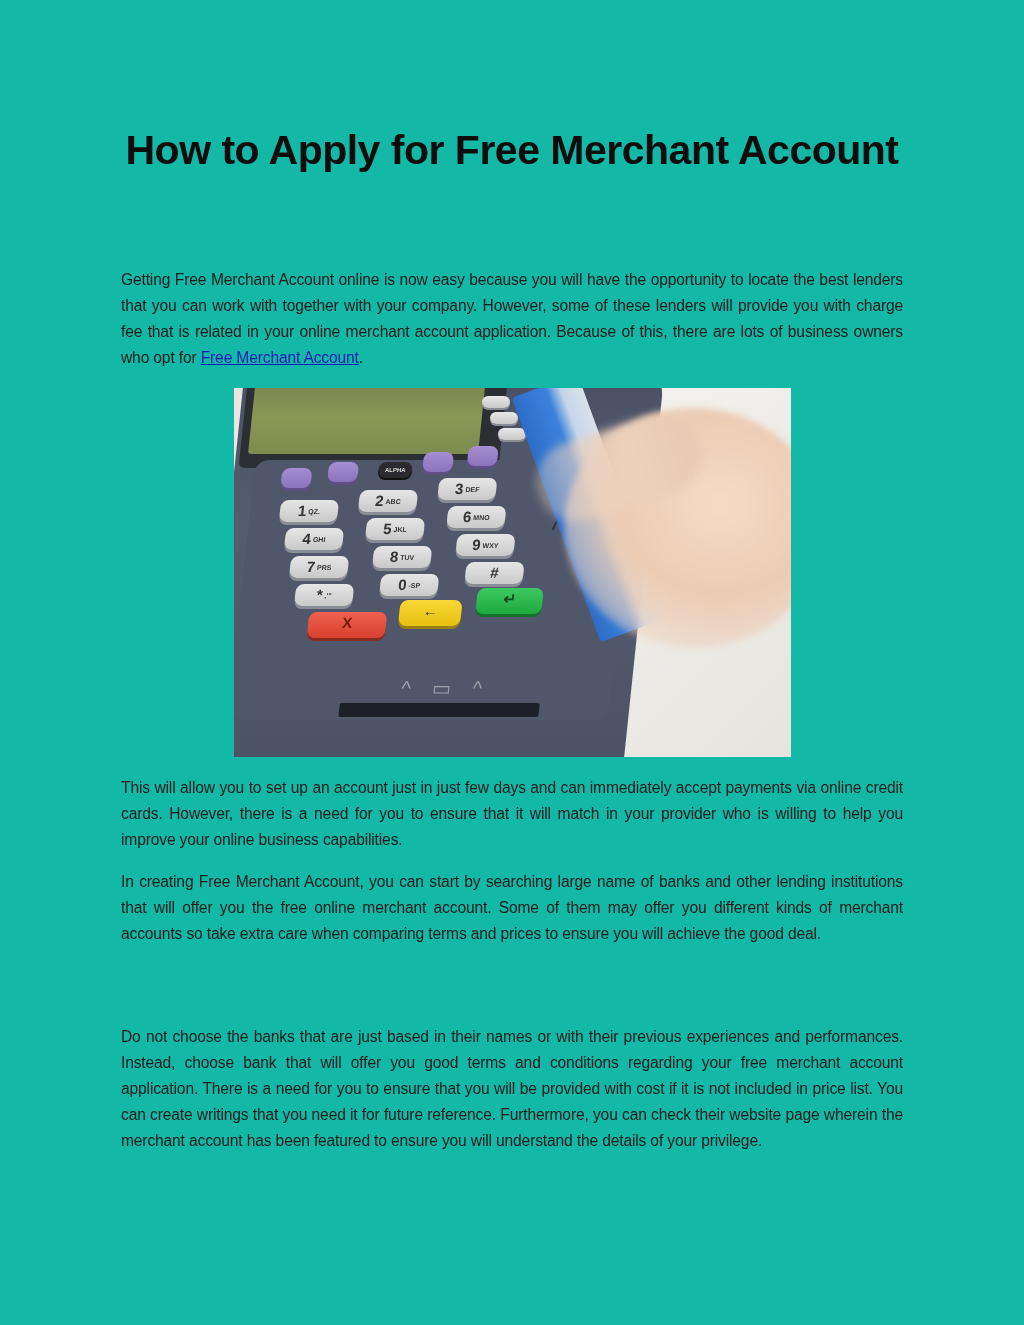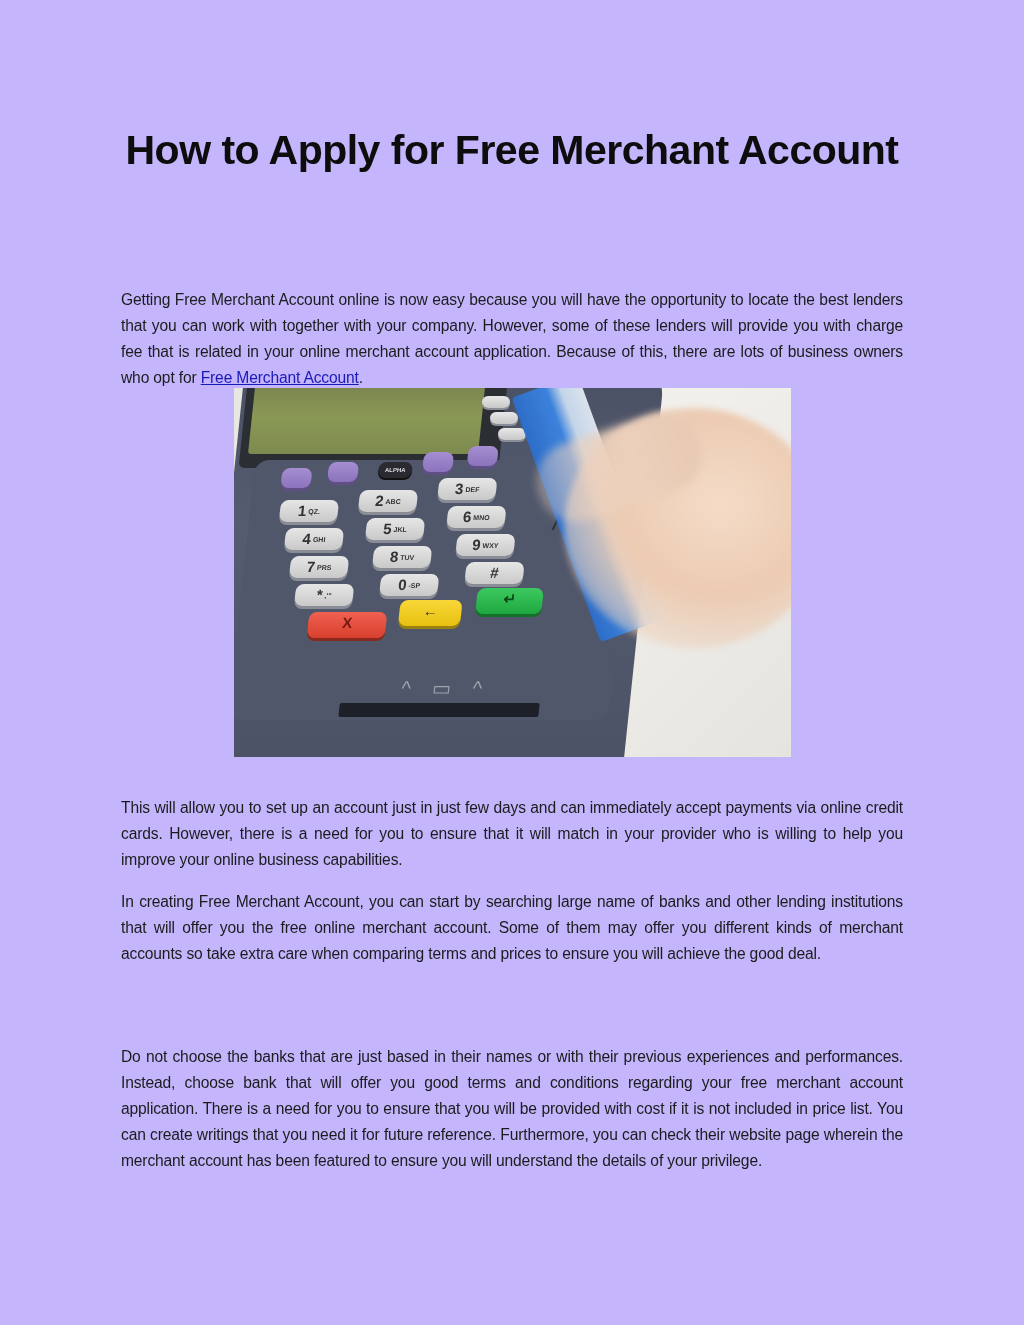--- a/index.html
+++ b/index.html
@@ -1,32 +1,32 @@
 <!DOCTYPE html>
 <html><head>
   <meta charset="utf-8">
   <style>
     * { box-sizing: border-box; margin: 0; padding: 0; }
     html, body { width: 1024px; height: 1325px; background: #ffffff; overflow: hidden; }
     body { font-family: "Liberation Sans", "DejaVu Sans", sans-serif; color: #1a1a1a; position: relative; }
 
-    .page { position: absolute; left: 0; top: 0; width: 1024px; height: 1325px; background: #c4b5fd; }
+    .page { position: absolute; left: 0; top: 0; width: 1024px; height: 1325px; background: #14b8a6; }
 
     .title {
       position: absolute; left: 120px; top: 118px; width: 784px;
       text-align: center; font-family: "Liberation Sans", sans-serif;
       font-weight: bold; font-size: 41px; line-height: 64px; color: #0d0d0d;
       letter-spacing: -0.5px;
     }
 
     .para {
       position: absolute; left: 121px; width: 782px;
       font-family: "Liberation Sans Narrow", "Liberation Sans", sans-serif;
       font-size: 15.6px; line-height: 26px; color: #1c1c1c;
-      text-align: justify; letter-spacing: -0.15px; margin-top: 20px;
+      text-align: justify; letter-spacing: -0.15px;
     }
     #p1 { top: 267px; }
     #p2 { top: 775px; }
     #p3 { top: 869px; }
     #p4 { top: 1024px; }
 
     .link { color: #1a1ab8; text-decoration: underline; cursor: pointer; }
 
     
     .photo {

